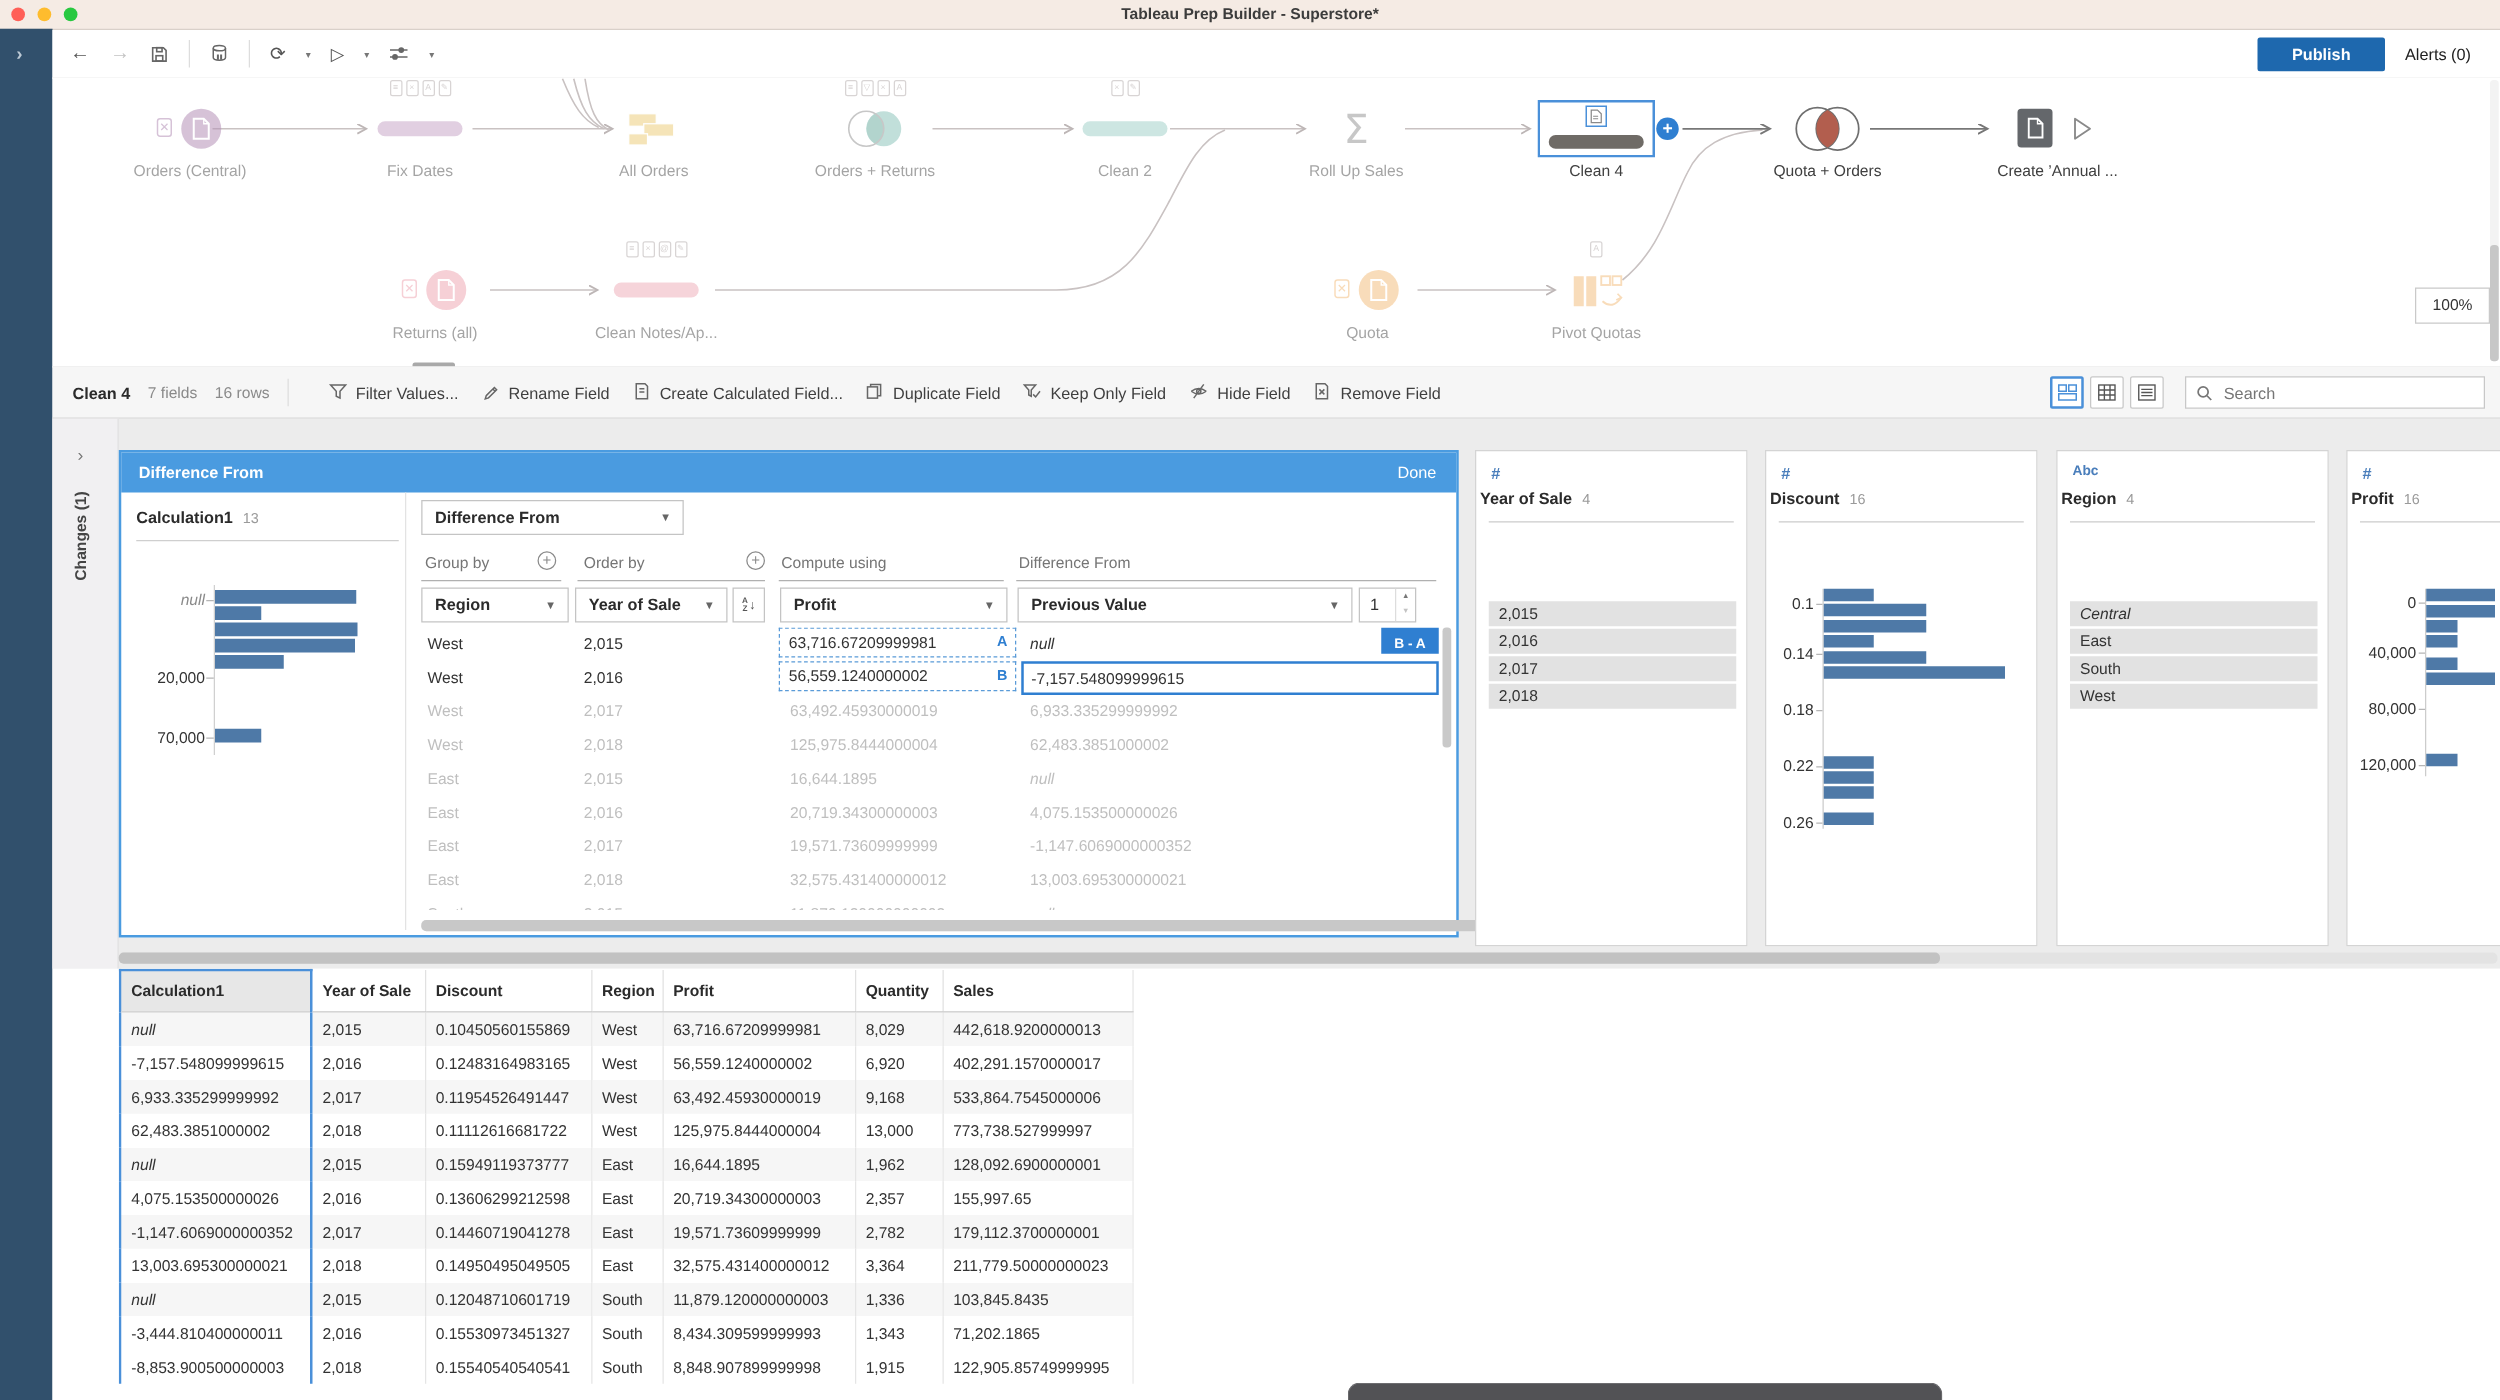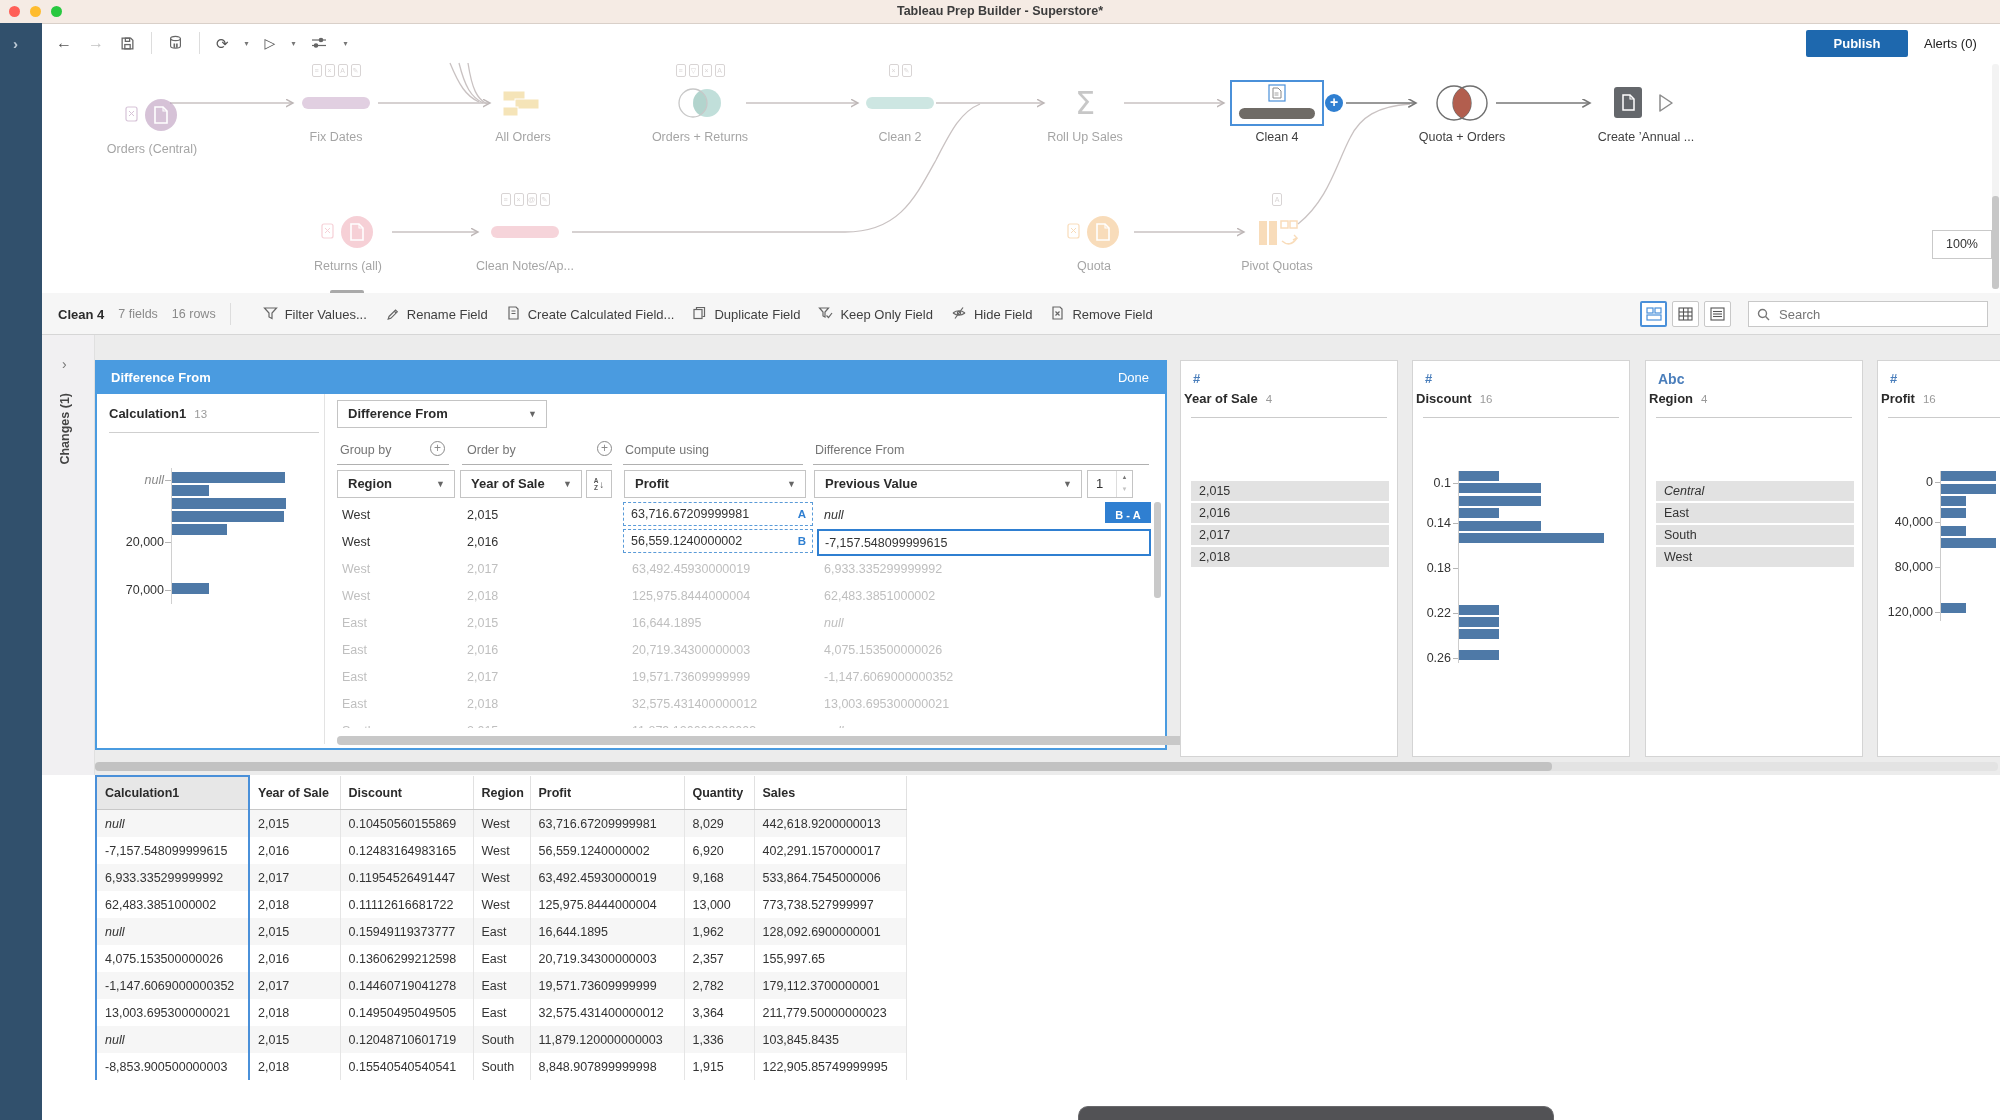--- a/index.html
+++ b/index.html
@@ -112,21 +112,21 @@
             font-size:11px;text-align:center;line-height:21px;}
   .edit-input{position:absolute;left:482px;top:0;width:334px;height:27px;border:2px solid #2f7fd1;box-sizing:border-box;
               font-family:"Liberation Sans",sans-serif;font-size:12.5px;color:#333;padding:0 0 0 6px;outline:none;}
   .dlg-vscroll{position:absolute;left:1057px;top:140px;width:7px;height:96px;background:#c9c9c9;border-radius:3px;}
   .dlg-hscroll{position:absolute;left:240px;top:374px;width:912px;height:9px;background:#f1f1f1;border-radius:4px;}
   .dlg-hscroll-thumb{position:absolute;left:0;top:0;width:860px;height:9px;background:#c8c8c8;border-radius:4px;}
 
   
   .card{position:absolute;top:360px;width:218px;height:397px;background:#fff;border:1px solid #d4d4d4;box-sizing:border-box;}
   .card .ticon{position:absolute;left:12px;top:10px;color:#4a7ebb;font-weight:bold;font-size:13px;}
-  .card .ticon.abc{font-size:14px;}
+  .card .ticon.abc{font-size:11px;}
   .card .ttl{position:absolute;left:3px;top:30px;font-size:13px;font-weight:bold;color:#2b2b2b;white-space:nowrap;}
   .card .cnt{font-weight:normal;color:#9a9a9a;font-size:11.5px;margin-left:8px;}
   .card .div{position:absolute;left:10px;top:56px;right:10px;height:1px;background:#cbcbcb;}
   .vpill{position:absolute;left:10px;width:198px;height:20px;background:#e2e2e2;line-height:20px;padding-left:8px;box-sizing:border-box;
          font-size:12.5px;color:#333;white-space:nowrap;overflow:hidden;}
   .card .axis{position:absolute;width:1px;background:#ccc;}
   .card .hlabel{position:absolute;text-align:right;font-size:12.5px;color:#333;}
 
   
   .gridbg{position:absolute;left:42px;top:775px;width:1958px;height:345px;background:#fff;}
@@ -219,21 +219,21 @@
       <path d="M392,232 H478" marker-end="url(#ahl)"></path>
       <path d="M1134,232 H1244" marker-end="url(#ahl)"></path>
       <path d="M1298,224 C1328,200 1336,165 1350,138 C1360,117 1378,106 1410,104"></path>
     </g>
     <g fill="none" stroke="#777" stroke-width="1.4">
       <path d="M1346,103 H1416" marker-end="url(#ahd)"></path>
       <path d="M1496,103 H1590" marker-end="url(#ahd)"></path>
     </g>
   </svg>
   <div id="flow-nodes">
-      <div class="node faded" style="left:92px;top:76px">
+      <div class="node faded" style="left:92px;top:64px">
     <div class="minis"></div>
     <div class="ic">
           <svg width="58" height="38" viewBox="0 0 58 38">
       <rect x="3" y="11" width="11" height="14" rx="2" fill="none" stroke="#b592b8" stroke-width="1.2"></rect>
       <path d="M6,15 l5,5 M11,15 l-5,5" stroke="#b592b8" stroke-width="1" fill="none"></path>
       <circle cx="38" cy="19" r="16" fill="#b592b8"></circle>
       <path d="M32,11 h8 l4,4 v12 h-12 z" fill="none" stroke="#fff" stroke-width="1.6"></path>
       <path d="M40,11 v4 h4" fill="none" stroke="#fff" stroke-width="1.1"></path>
           </svg>
         </div>
@@ -807,20 +807,29 @@
           <tr class="odd">
             <td class="sel"><span class="nulli">null</span></td>
             <td class="">2,015</td>
             <td class="">0.12048710601719</td>
             <td class="">South</td>
             <td class="">11,879.120000000003</td>
             <td class="">1,336</td>
             <td class="">103,845.8435</td>
           </tr>
           <tr class="">
+            <td class="sel">-3,444.810400000011</td>
+            <td class="">2,016</td>
+            <td class="">0.15530973451327</td>
+            <td class="">South</td>
+            <td class="">8,434.309599999993</td>
+            <td class="">1,343</td>
+            <td class="">71,202.1865</td>
+          </tr>
+          <tr class="">
             <td class="sel">-8,853.900500000003</td>
             <td class="">2,018</td>
             <td class="">0.15540540540541</td>
             <td class="">South</td>
             <td class="">8,848.907899999998</td>
             <td class="">1,915</td>
             <td class="">122,905.85749999995</td>
           </tr>
         </tbody>
       </table>

